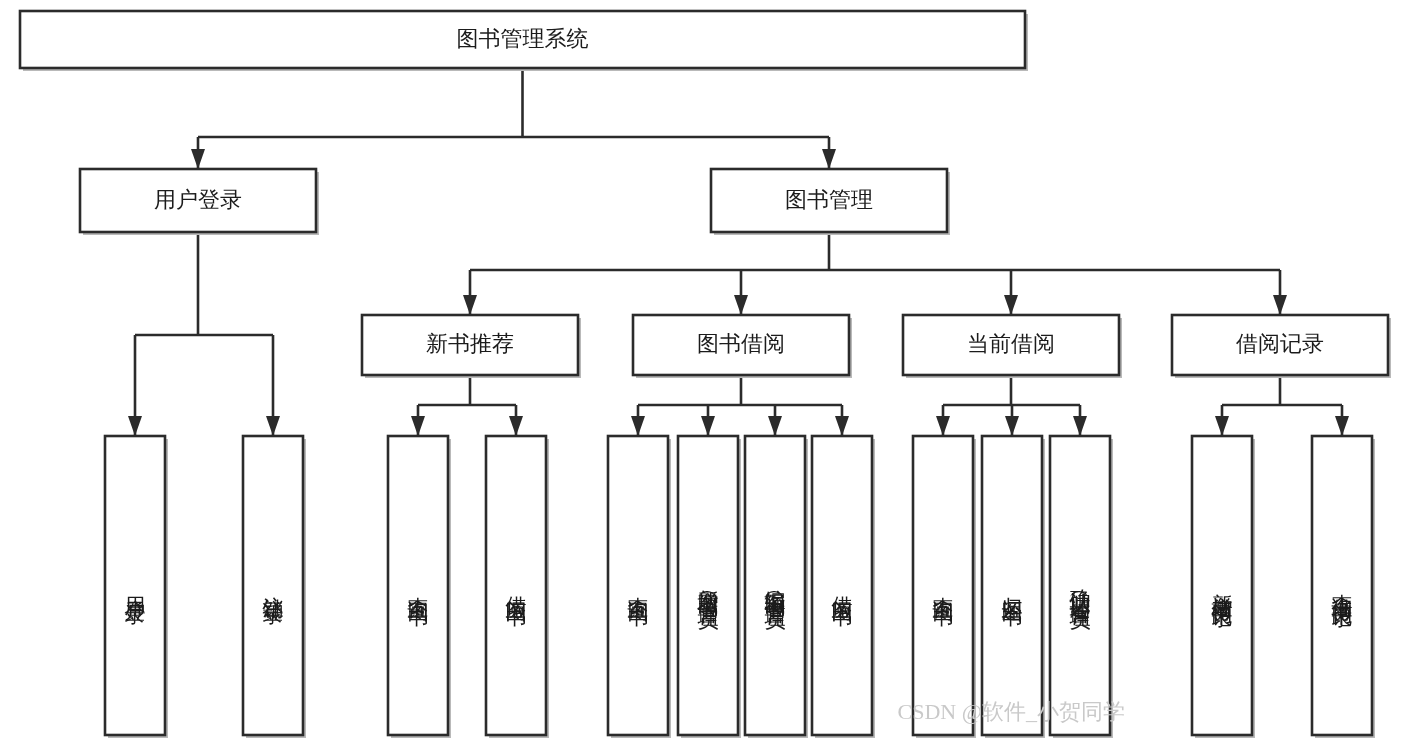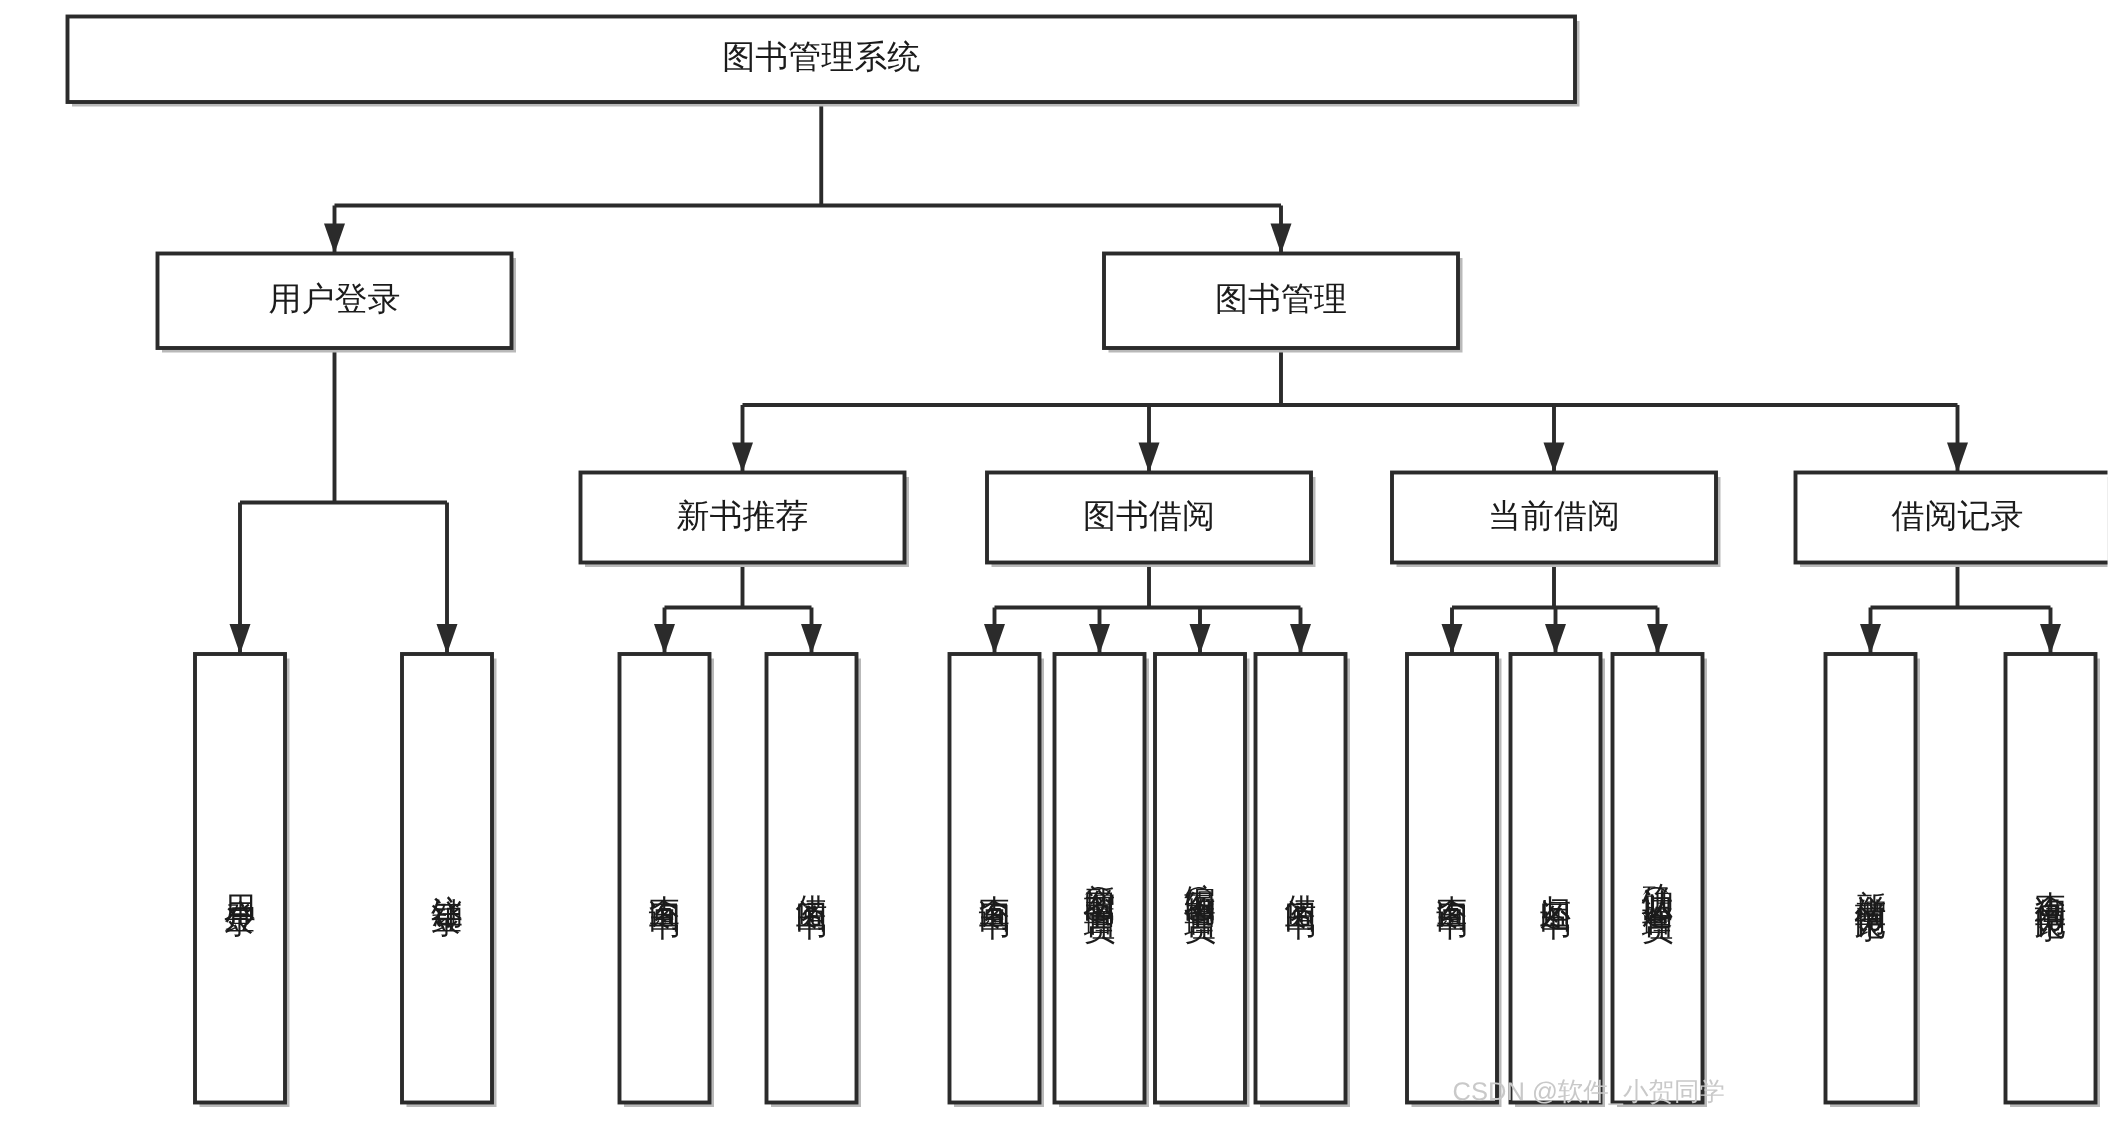--- a/index.html
+++ b/index.html
@@ -13,21 +13,20 @@
     position: relative;
     font-family: "DejaVu Sans", "Liberation Sans", sans-serif;
     overflow: hidden;
   }
   #diagram-root {
     position: absolute;
     left: 0;
     top: 0;
     width: 1133px;
     height: 747px;
-    padding-left: 25px;
   }
   .node-box {
     fill: #ffffff;
     stroke: #2b2b2b;
     stroke-width: 2.6;
   }
   .node-shadow {
     fill: #b9b9b9;
   }
   .connector {
@@ -52,24 +51,24 @@
     font-family: "DejaVu Sans", "Liberation Sans", sans-serif;
     writing-mode: vertical-rl;
     text-orientation: upright;
     letter-spacing: 3px;
     text-anchor: middle;
     dominant-baseline: central;
   }
   .watermark {
     position: absolute;
     right: 8px;
-    bottom: 8px;
-    font-size: 17px;
+    bottom: 20px;
+    font-size: 22px;
     color: #c9c9c9;
-    font-family: Liberation Sans, sans-serif;
+    font-family: Liberation Serif, serif;
     white-space: nowrap;
     user-select: none;
   }
 </style>
 </head>
 <body>
 
 <div id="diagram-root">
   <svg id="diagram-svg" width="1405" height="747" viewBox="0 0 1405 747" xmlns="http://www.w3.org/2000/svg">
     <g id="connector-layer">

